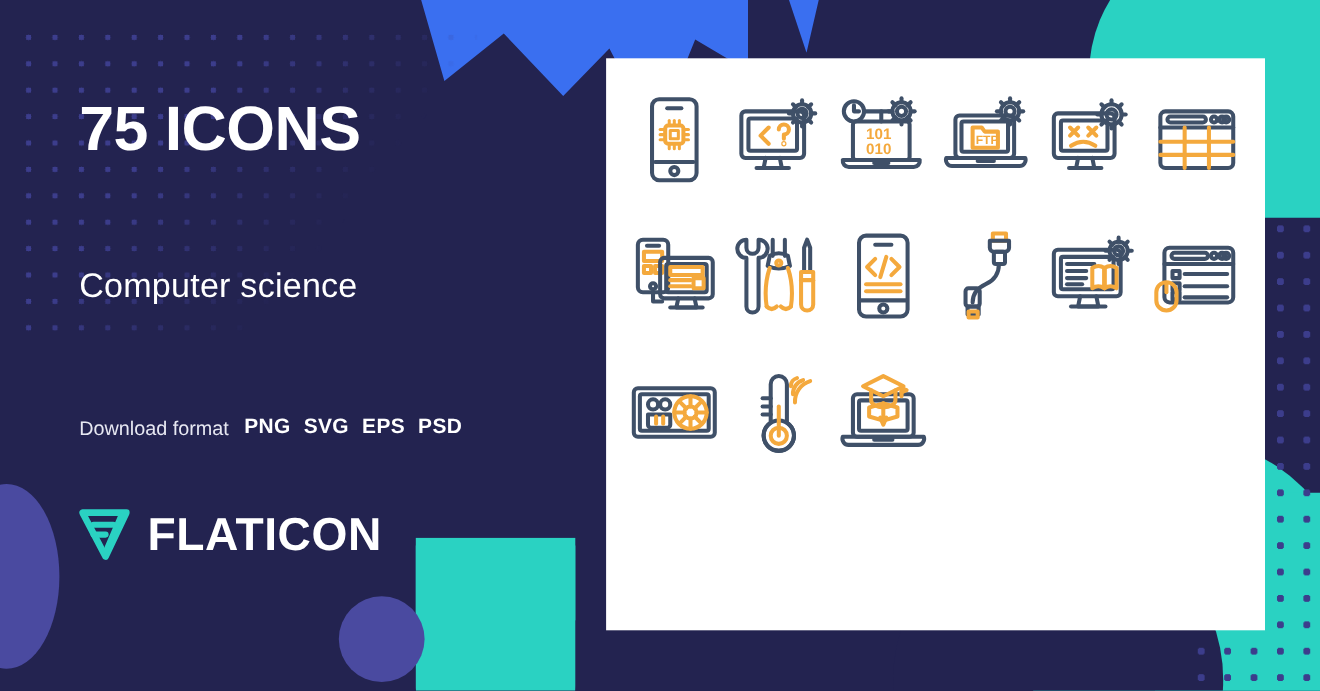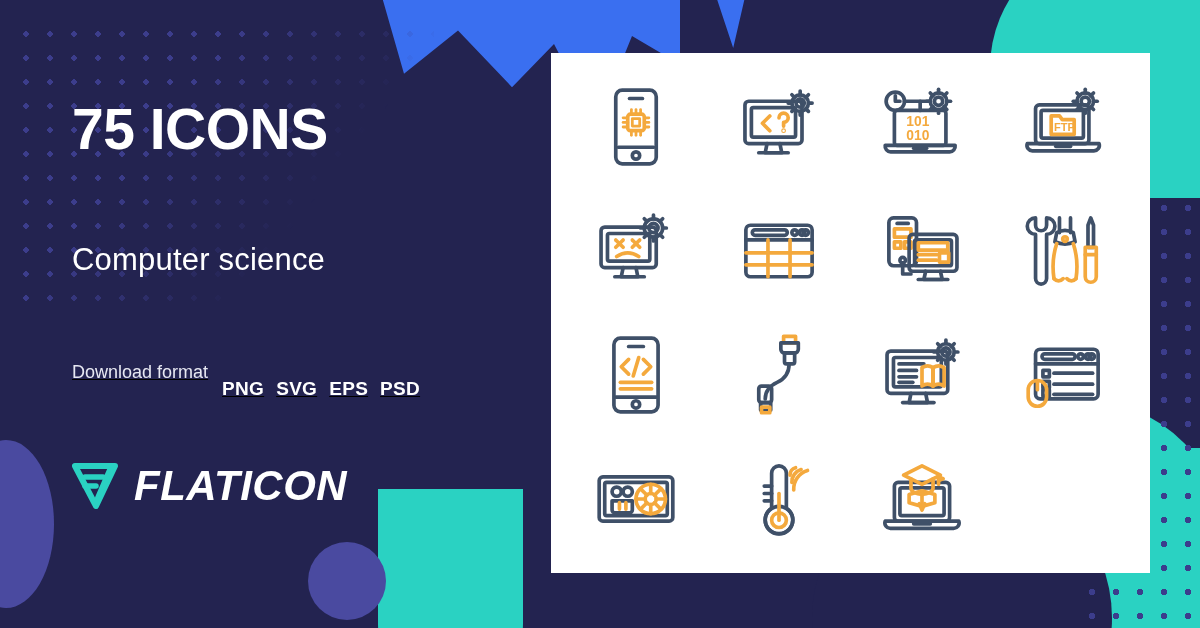--- a/index.html
+++ b/index.html
@@ -83,52 +83,52 @@
   }
 
   
   #purple-left { left:-42px; bottom:20px; width:96px; height:168px; background:#4a4aa0; border-radius:50%; }
   #purple-mid  { left:308px; bottom:8px; width:78px; height:78px; background:#4a4aa0; border-radius:50%; }
 
   
   #left-col { position:absolute; left:72px; top:0; width:470px; height:628px; }
 
   #pack-count {
-    position:absolute; top:96px; left:0;
+    position:absolute; top:84px; left:0;
     font-size:57px; font-weight:bold; color:#ffffff;
     letter-spacing:-0.5px; white-space:nowrap;
   }
   #pack-title {
     position:absolute; top:210px; left:0;
     font-size:31px; font-weight:400; color:#ffffff;
     letter-spacing:0.2px; white-space:nowrap;margin-top:32px;
   }
 
   #download-row {
     position:absolute; top:362px; left:0;
-    display:flex; align-items:flex-start; gap:14px; white-space:nowrap;text-decoration:underline;
+    display:flex; align-items:flex-end; gap:14px; white-space:nowrap;
   }
   #download-label { font-size:18px; color:#e7e8f2; font-weight:400; }
   .fmt { font-size:19px; color:#ffffff; font-weight:bold; letter-spacing:0.3px;margin-top:16px; }
   #formats { display:flex; gap:12px; }
 
   
-  #logo-row { position:absolute; top:462px; left:0; display:flex; align-items:center; gap:16px;font-style:italic; }
+  #logo-row { position:absolute; top:462px; left:0; display:flex; align-items:center; gap:16px; }
   #logo-mark { width:46px; height:48px; display:block; }
   #logo-word { font-size:42px; font-weight:bold; color:#ffffff; letter-spacing:0.5px; }
 
   
   #icon-card {
     position:absolute; left:551px; top:53px; width:599px; height:520px;
     background:#ffffff;
   }
   #icon-grid {
     position:absolute; inset:0;
     display:grid;
-    grid-template-columns:repeat(4, 1fr);
+    grid-template-columns:repeat(6, 1fr);
     grid-template-rows:repeat(4, 1fr);
     padding:12px 14px;
   }
   .icon-cell { display:flex; align-items:center; justify-content:center; }
   .icon-cell svg { width:92px; height:92px; display:block; }
   .st { fill:none; stroke:#3f5068; stroke-width:4; stroke-linecap:round; stroke-linejoin:round; }
   .sa { fill:none; stroke:#f4a93d; stroke-width:4; stroke-linecap:round; stroke-linejoin:round; }
   .sa-thin { fill:none; stroke:#f4a93d; stroke-width:3; stroke-linecap:round; stroke-linejoin:round; }
   .ta { fill:#f4a93d; font-family:"Liberation Sans", sans-serif; font-weight:bold; }
 </style>

